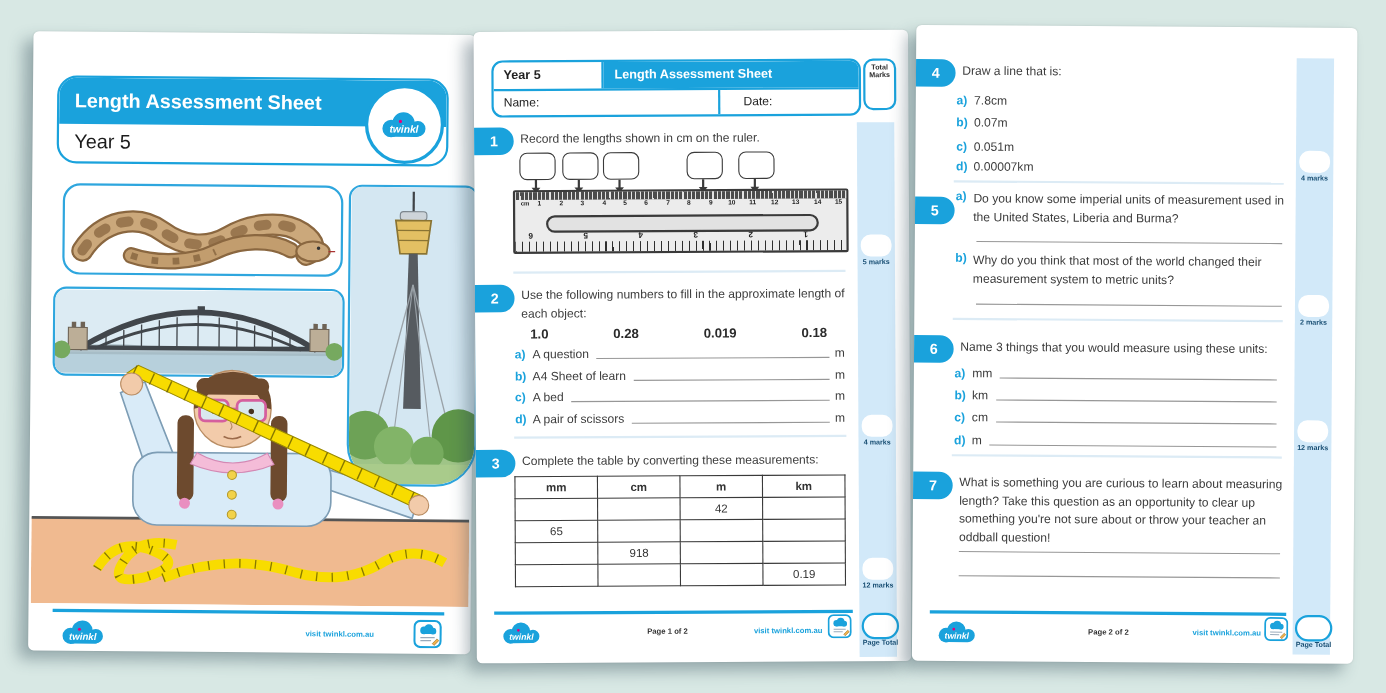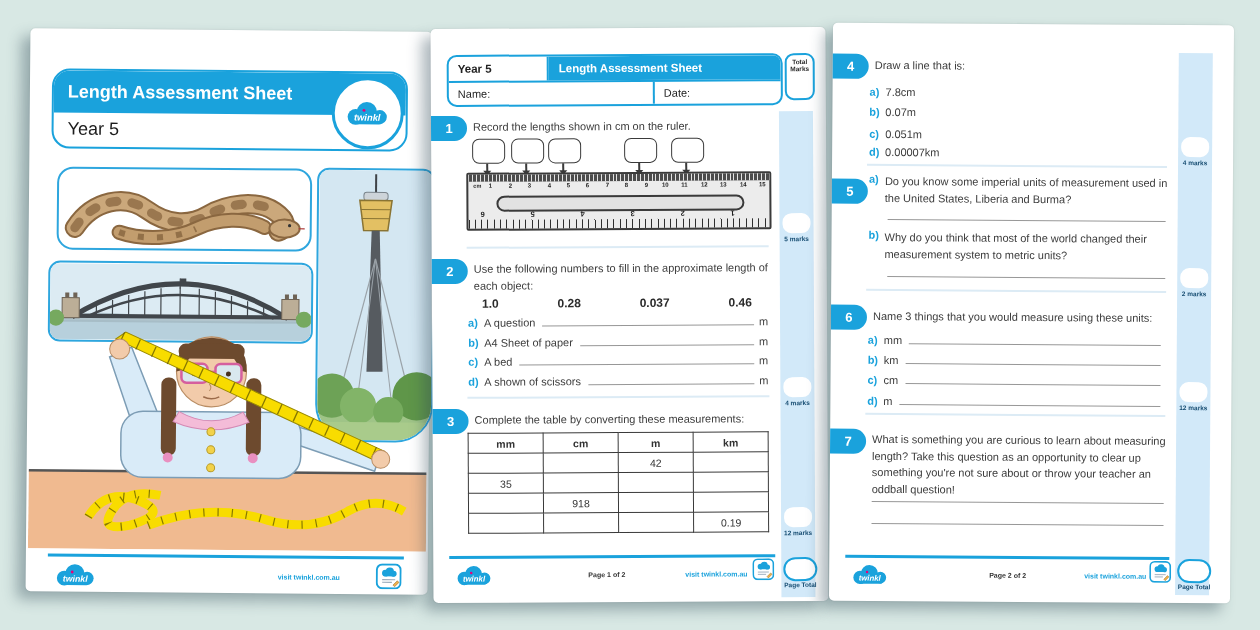--- a/index.html
+++ b/index.html
@@ -56,21 +56,21 @@
         border-radius:10px; overflow:hidden; box-sizing:content-box; background:#fff;}
   .hdr-row{ display:flex; }
   .hdr-r1{ height:24px;}
   .hdr-r2{ height:22px; border-top:2px solid var(--blue);}
   .cell-year{ width:100px; border-right:2px solid var(--blue); font-weight:bold; font-size:11.5px;
               color:#222; line-height:24px; padding-left:9px; box-sizing:border-box;}
   .cell-title{ flex:1; background:var(--blue); color:#fff; font-weight:bold; font-size:11.5px;
                line-height:24px; padding-left:10px;}
   .cell-name{ width:206px; border-right:2px solid var(--blue); font-size:11px; color:#222;
               line-height:22px; padding-left:9px; box-sizing:border-box;}
-  .cell-date{ flex:1; font-size:11px; color:#222; line-height:22px; padding-left:9px;}
+  .cell-date{ flex:1; font-size:11px; color:#222; line-height:22px; padding-left:21px;}
 
   
   .ruler{ position:absolute; left:35px; top:144px; width:305px; height:58px; background:#ececec;
           border:2px solid #3a3a3a; border-radius:2px; box-sizing:border-box;}
   .r-top{ position:absolute; top:0; left:0; right:0; height:7px; background-color:#4c4c4c;
           background-image:repeating-linear-gradient(90deg, rgba(255,255,255,.85) 0 1px, transparent 1px 3.9px);}
   .r-bot{ position:absolute; bottom:0; left:0; right:0; height:9px;
           background-image:repeating-linear-gradient(90deg, #2e2e2e 0 1px, transparent 1px 6.3px);}
   .r-slot{ position:absolute; left:28px; top:21px; width:244px; height:12px; border:2px solid #3a3a3a;
            border-radius:8px; background:#e2e2e2;}
@@ -289,44 +289,44 @@
     <span class="rbn" style="left:262px">1</span>
     <div class="r-bot"></div>
   </div>
   <div class="sep" style="left:35px; top:218px; width:302px;"></div>
 
   <div class="q-bubble" style="top:230px;">2</div>
   <div class="q-text" style="left:42px; top:232px; width:298px;">Use the following numbers to fill in the approximate length of each object:</div>
   <div class="num-row">
     <span>1.0</span>
     <span>0.28</span>
-    <span>0.037</span>
-    <span>0.46</span>
+    <span>0.019</span>
+    <span>0.18</span>
   </div>
   <div class="item-row" style="left:36px; top:282px; width:300px;">
     <span class="letter">a)</span>
     <span>A question</span>
     <span class="fill-line"></span>
     <span>m</span>
   </div>
   <div class="item-row" style="left:36px; top:302px; width:300px;">
     <span class="letter">b)</span>
-    <span>A4 Sheet of paper</span>
+    <span>A4 Sheet of learn</span>
     <span class="fill-line"></span>
     <span>m</span>
   </div>
   <div class="item-row" style="left:36px; top:321px; width:300px;">
     <span class="letter">c)</span>
     <span>A bed</span>
     <span class="fill-line"></span>
     <span>m</span>
   </div>
   <div class="item-row" style="left:36px; top:341px; width:300px;">
     <span class="letter">d)</span>
-    <span>A shown of scissors</span>
+    <span>A pair of scissors</span>
     <span class="fill-line"></span>
     <span>m</span>
   </div>
   <div class="sep" style="left:35px; top:368px; width:302px;"></div>
 
   <div class="q-bubble" style="top:380px;">3</div>
   <div class="q-text" style="left:42px; top:383px; width:300px;">Complete the table by converting these measurements:</div>
   <table class="conv-table">
     <tbody>
         <tr>
@@ -335,21 +335,21 @@
       <th>m</th>
       <th>km</th>
     </tr>
     <tr>
       <td></td>
       <td></td>
       <td>42</td>
       <td></td>
     </tr>
     <tr>
-      <td>35</td>
+      <td>65</td>
       <td></td>
       <td></td>
       <td></td>
     </tr>
     <tr>
       <td></td>
       <td>918</td>
       <td></td>
       <td></td>
     </tr>

